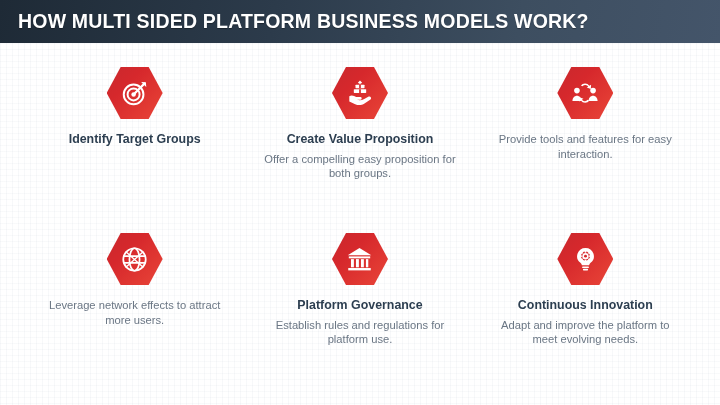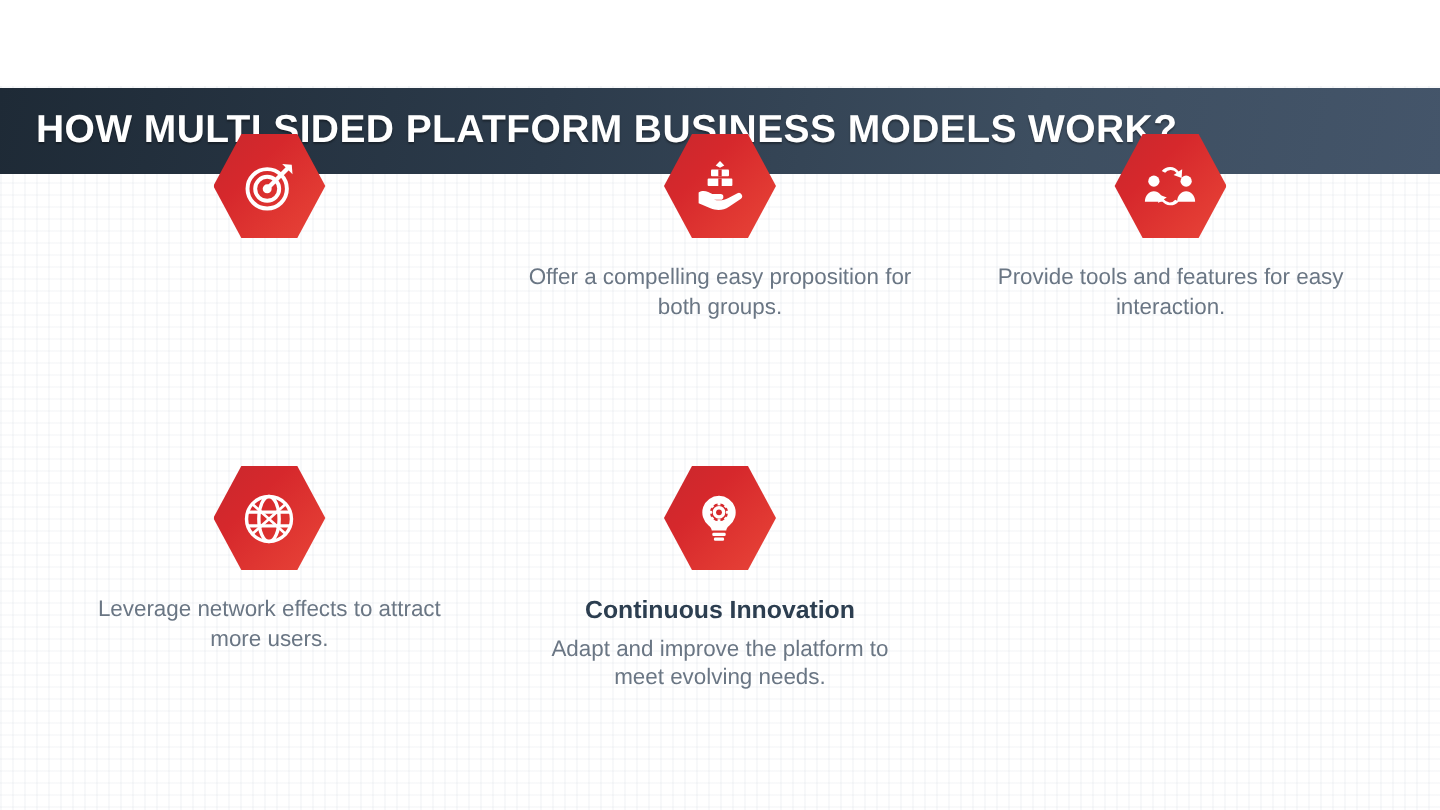--- a/index.html
+++ b/index.html
@@ -29,21 +29,20 @@
   }
 
   
   .header {
     position:absolute;
     left:0; top:0;
     width:720px; height:43px;
     background:linear-gradient(100deg,#1e2a36 0%, #2c3b4b 38%, #3d4e60 72%, #44556a 100%);
     display:flex;
     align-items:center;
-    margin-top:44px;
   }
   .header-title {
     margin-left:18px;
     color:#ffffff;
     font-size:19.5px;
     font-weight:bold;
     letter-spacing:0.2px;
     white-space:nowrap;
     text-shadow:0 1px 1px rgba(0,0,0,0.35);
   }
@@ -117,37 +116,39 @@
         <span>
           <svg width="30" height="30" viewBox="0 0 32 32" fill="none" stroke="#ffffff" stroke-width="2.1">
             <circle cx="14.5" cy="17.5" r="10.5"></circle>
             <circle cx="14.5" cy="17.5" r="6.4"></circle>
             <circle cx="14.5" cy="17.5" r="2.4" fill="#ffffff" stroke="none"></circle>
             <path d="M14.5 17.5 L26 6" stroke-width="2.3" stroke-linecap="round"></path>
             <path d="M22.5 4.2 L27.6 4.6 L28 9.7 Z" fill="#ffffff" stroke="none"></path>
           </svg>
         </span>
       </div>
+      <div class="item-title">Identify Target Groups</div>
     </div>
 
     <div class="cell">
       <div class="hex">
         <span>
           <svg width="30" height="30" viewBox="0 0 32 32" fill="#ffffff">
             <path d="M16 2.6 l2.3 2.5 -2.3 1.2 -2.3 -1.2z"></path>
             <rect x="11.2" y="7.2" width="9.6" height="3.6" rx="0.5"></rect>
             <rect x="15.1" y="7.2" width="1.8" height="3.6" fill="#d6282c"></rect>
             <rect x="9.4" y="12.0" width="13.2" height="4.0" rx="0.5"></rect>
             <rect x="15.1" y="12.0" width="1.8" height="4.0" fill="#d6282c"></rect>
             <path d="M4.6 19.4 c2.6 -1.6 5.2 -0.4 7.3 0.9 h4.4 a1.5 1.5 0 0 1 0 3 h-3.6
                      c2.9 0.6 5.3 0.5 7.8 -0.9 l4.8 -2.6 a1.8 1.8 0 0 1 1.9 3
                      l-6.4 4.3 c-3.0 2.0 -6.6 2.2 -9.9 0.8 l-6.3 -2.7z"></path>
           </svg>
         </span>
       </div>
+      <div class="item-title">Create Value Proposition</div>
       <div class="item-desc">Offer a compelling easy proposition for both groups.</div>
     </div>
 
     <div class="cell">
       <div class="hex">
         <span>
           <svg width="30" height="30" viewBox="0 0 32 32" fill="#ffffff">
             <circle cx="7.4" cy="13.4" r="3.0"></circle>
             <path d="M2.6 24.4 c0 -3.3 2.2 -5.6 4.8 -5.6 s4.8 2.3 4.8 5.6z"></path>
             <circle cx="24.6" cy="13.4" r="3.0"></circle>
@@ -169,20 +170,37 @@
             <circle cx="16" cy="16" r="12.4"></circle>
             <ellipse cx="16" cy="16" rx="5.6" ry="12.4"></ellipse>
             <path d="M3.8 12.2 H28.2 M3.8 19.8 H28.2"></path>
             <path d="M6.2 7.2 L25.8 24.8 M25.8 7.2 L6.2 24.8" stroke-width="1.5"></path>
           </svg>
         </span>
       </div>
       <div class="item-desc">Leverage network effects to attract more users.</div>
     </div>
 
+    <div class="cell">
+      <div class="hex">
+        <span>
+          <svg width="29" height="29" viewBox="0 0 32 32" fill="#ffffff">
+            <path d="M16 3.4 L29.0 11.2 H3.0z"></path>
+            <rect x="4.2" y="12.6" width="23.6" height="2.1"></rect>
+            <rect x="6.6" y="15.6" width="3.2" height="9.0"></rect>
+            <rect x="12.1" y="15.6" width="3.2" height="9.0"></rect>
+            <rect x="17.6" y="15.6" width="3.2" height="9.0"></rect>
+            <rect x="23.1" y="15.6" width="2.6" height="9.0"></rect>
+            <rect x="3.6" y="25.4" width="24.8" height="2.6"></rect>
+          </svg>
+        </span>
+      </div>
+      <div class="item-title">Platform Governance</div>
+      <div class="item-desc">Establish rules and regulations for platform use.</div>
+    </div>
 
     <div class="cell">
       <div class="hex">
         <span>
           <svg width="29" height="29" viewBox="0 0 32 32" fill="#ffffff">
             <path d="M16 3.2 a9.2 9.2 0 0 1 5.6 16.5 c-1.0 0.8 -1.5 1.7 -1.6 2.7
                      h-8.0 c-0.1 -1.0 -0.6 -1.9 -1.6 -2.7 A9.2 9.2 0 0 1 16 3.2z"></path>
             <rect x="12.3" y="23.6" width="7.4" height="1.8" rx="0.7"></rect>
             <rect x="13.2" y="26.2" width="5.6" height="1.8" rx="0.7"></rect>
             <g fill="#d6282c">

